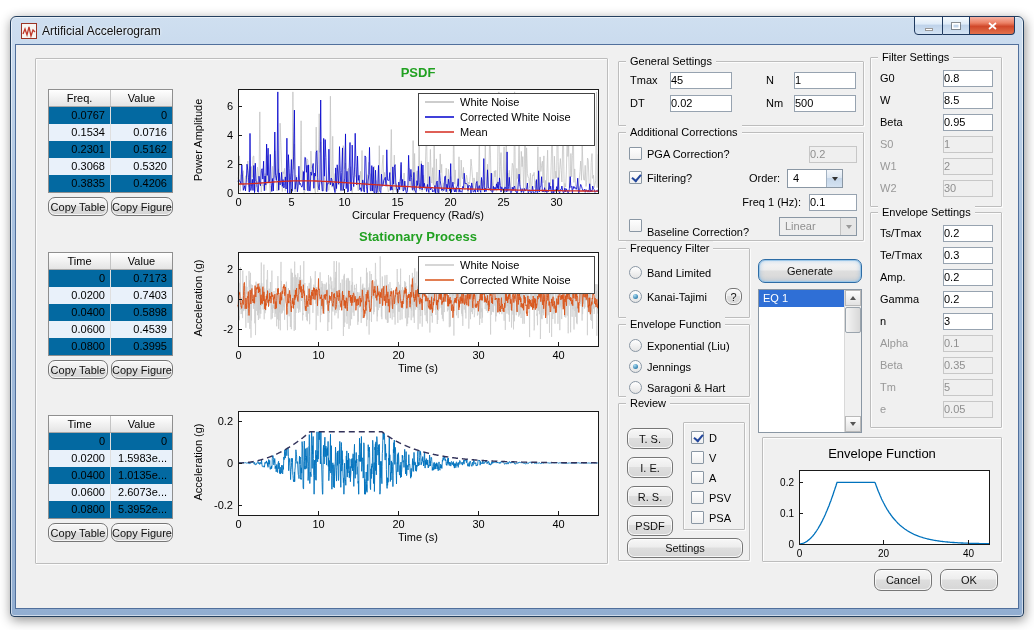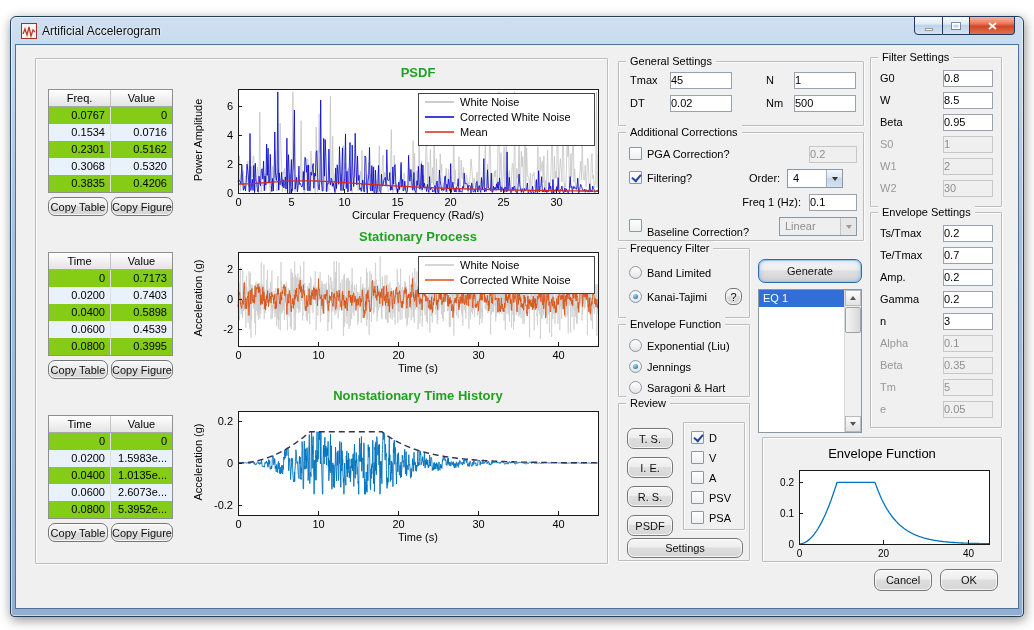--- a/index.html
+++ b/index.html
@@ -42,21 +42,21 @@
 .dd{position:absolute;background:#fff;border:1px solid #8a97a4;height:19px}
 .ddval{position:absolute;left:5px;top:2px;color:#000}
 .ddbtn{position:absolute;right:0;top:0;bottom:0;width:16px;background:linear-gradient(#f4f7fb,#dde7f2 45%,#c6d7ea 50%,#d4e2f1);border-left:1px solid #a3b2c2;display:flex;align-items:center;justify-content:center}
 .arrow{width:0;height:0;border-left:3.5px solid transparent;border-right:3.5px solid transparent;border-top:4px solid #333}
 .dd.dis{background:#efefef}
 .dd.dis .ddval{color:#8f8f8f}
 .dd.dis .ddbtn{background:#e6e6e6;border-left-color:#c2c2c2}
 .dd.dis .arrow{border-top-color:#9a9a9a}
 
 
-.mtable{position:absolute;width:125px;background:#84cc16;border:1px solid #8f8f8f}
+.mtable{position:absolute;width:125px;background:#0369a1;border:1px solid #8f8f8f}
 .thead{display:flex;height:17px;background:linear-gradient(#ffffff,#e4e4e4);border-bottom:1px solid #a8a8a8}
 .th{flex:1;text-align:center;line-height:16px;border-right:1px solid #c4c4c4}
 .th:last-child{border-right:none}
 .trow{display:flex;height:17px}
 .trow.alt{background:#e9f1fa}
 .td{flex:1;text-align:right;padding-right:5px;line-height:17px;border-right:1px solid #dfdfdf;overflow:hidden;white-space:nowrap}
 .td:last-child{border-right:none}
 
 
 .plot-title{position:absolute;width:360px;text-align:center;color:#21a121;font-weight:bold;font-size:13px}
@@ -264,21 +264,20 @@
           <text x="31" y="27" text-anchor="end" font-size="11" fill="#000">2</text>
           <rect x="216" y="10" width="176" height="37" fill="#fff" stroke="#444" shape-rendering="crispEdges"></rect>
           <line x1="223" y1="19" x2="252" y2="19" stroke="#c9c9c9" stroke-width="1.5"></line>
           <text x="258" y="22.5" font-size="11" fill="#000">White Noise</text>
           <line x1="223" y1="34" x2="252" y2="34" stroke="#d95319" stroke-width="1.5"></line>
           <text x="258" y="37.5" font-size="11" fill="#000">Corrected White Noise</text>
         </svg>
       </div>
     <div class="axlabel" style="left:222px;top:317px">Time (s)</div>
 
-    <div class="plot-title" style="left:222px;top:343px">Nonstationary Time History</div>
     <div class="aylabel" style="left:117px;top:411px">Acceleration (g)</div>
     <div class="plot-host" style="left:186px;top:360px">
         <svg width="406" height="128">
           <rect x="36" y="6" width="360" height="104" fill="#fff"></rect>
           <polyline points="36.0,58.0 36.2,58.0 36.5,58.0 36.7,58.0 37.0,58.0 37.2,58.0 37.4,58.0 37.7,58.0 37.9,58.0 38.2,58.0 38.4,58.0 38.6,58.0 38.9,58.0 39.1,58.0 39.4,58.0 39.6,58.0 39.8,58.0 40.1,58.0 40.3,58.0 40.6,58.0 40.8,57.9 41.0,57.9 41.3,57.9 41.5,57.8 41.8,57.8 42.0,57.8 42.2,57.9 42.5,57.7 42.7,57.7 43.0,57.7 43.2,57.8 43.4,57.7 43.7,57.6 43.9,57.7 44.2,57.7 44.4,58.0 44.6,58.1 44.9,58.4 45.1,58.3 45.4,57.9 45.6,57.9 45.8,57.7 46.1,58.0 46.3,58.4 46.6,58.5 46.8,58.4 47.0,58.5 47.3,58.3 47.5,58.3 47.8,58.8 48.0,58.8 48.2,58.0 48.5,57.9 48.7,57.7 49.0,57.5 49.2,57.2 49.4,57.7 49.7,57.8 49.9,57.6 50.2,57.5 50.4,57.1 50.6,56.8 50.9,57.2 51.1,57.1 51.4,58.2 51.6,58.3 51.9,58.7 52.1,58.5 52.3,58.4 52.6,57.4 52.8,59.3 53.1,58.8 53.3,59.8 53.5,59.8 53.8,59.9 54.0,59.4 54.3,59.4 54.5,58.5 54.7,57.9 55.0,58.3 55.2,58.0 55.5,57.9 55.7,57.5 55.9,56.5 56.2,56.8 56.4,57.5 56.7,58.6 56.9,58.9 57.1,57.4 57.4,58.1 57.6,59.4 57.9,59.2 58.1,58.4 58.3,57.6 58.6,57.8 58.8,57.4 59.1,59.1 59.3,57.2 59.5,55.2 59.8,57.9 60.0,59.6 60.3,61.5 60.5,61.6 60.7,61.7 61.0,61.8 61.2,61.8 61.5,61.9 61.7,61.6 61.9,61.9 62.2,60.6 62.4,62.2 62.7,60.2 62.9,57.6 63.1,58.4 63.4,58.3 63.6,57.2 63.9,56.8 64.1,57.7 64.3,57.5 64.6,55.9 64.8,58.1 65.1,58.4 65.3,57.6 65.5,60.6 65.8,57.8 66.0,62.3 66.3,59.6 66.5,57.3 66.7,54.5 67.0,59.2 67.2,57.9 67.5,58.6 67.7,55.4 67.9,60.7 68.2,64.2 68.4,64.3 68.7,63.9 68.9,62.4 69.1,63.6 69.4,60.9 69.6,63.5 69.9,62.0 70.1,59.4 70.3,53.7 70.6,50.8 70.8,50.7 71.1,50.6 71.3,52.2 71.5,54.4 71.8,59.9 72.0,58.1 72.3,55.6 72.5,57.4 72.7,53.5 73.0,56.6 73.2,63.7 73.5,61.1 73.7,62.5 73.9,61.3 74.2,66.8 74.4,64.4 74.7,59.5 74.9,61.6 75.1,62.6 75.4,67.3 75.6,67.5 75.9,59.4 76.1,58.2 76.3,57.4 76.6,56.3 76.8,63.8 77.1,58.0 77.3,60.4 77.5,68.2 77.8,68.5 78.0,65.3 78.3,68.8 78.5,68.9 78.7,62.2 79.0,65.2 79.2,68.2 79.5,65.2 79.7,60.3 79.9,61.9 80.2,60.4 80.4,67.7 80.7,68.9 80.9,65.0 81.2,61.8 81.4,64.4 81.6,58.9 81.9,52.0 82.1,54.7 82.4,50.8 82.6,46.3 82.8,44.8 83.1,51.5 83.3,53.1 83.6,46.8 83.8,44.3 84.0,44.1 84.3,44.0 84.5,44.8 84.8,50.7 85.0,45.9 85.2,43.4 85.5,43.3 85.7,43.1 86.0,43.0 86.2,42.8 86.4,51.6 86.7,65.7 86.9,61.2 87.2,58.7 87.4,57.5 87.6,53.4 87.9,53.6 88.1,60.2 88.4,66.4 88.6,74.6 88.8,68.0 89.1,64.4 89.3,62.9 89.6,57.3 89.8,53.2 90.0,56.6 90.3,53.5 90.5,55.8 90.8,69.8 91.0,70.7 91.2,73.4 91.5,76.3 91.7,75.4 92.0,76.8 92.2,77.0 92.4,67.1 92.7,76.5 92.9,65.2 93.2,62.1 93.4,56.2 93.6,54.0 93.9,44.8 94.1,46.3 94.4,49.2 94.6,51.1 94.8,57.7 95.1,58.5 95.3,56.6 95.6,56.9 95.8,61.0 96.0,65.0 96.3,69.6 96.5,69.8 96.8,70.0 97.0,73.6 97.2,57.1 97.5,51.1 97.7,58.7 98.0,55.7 98.2,52.0 98.4,59.3 98.7,74.1 98.9,73.0 99.2,74.5 99.4,62.8 99.6,68.1 99.9,54.6 100.1,36.6 100.4,41.5 100.6,41.2 100.8,57.0 101.1,82.3 101.3,83.7 101.6,83.9 101.8,58.1 102.0,55.8 102.3,36.1 102.5,56.8 102.8,64.1 103.0,60.9 103.2,64.2 103.5,52.5 103.7,43.7 104.0,52.4 104.2,54.9 104.4,51.2 104.7,63.5 104.9,43.1 105.2,42.7 105.4,56.0 105.6,56.8 105.9,58.1 106.1,75.5 106.4,71.1 106.6,61.8 106.8,41.4 107.1,40.7 107.3,29.6 107.6,51.9 107.8,78.5 108.0,70.3 108.3,67.0 108.5,68.9 108.8,68.9 109.0,71.7 109.2,46.6 109.5,26.8 109.7,27.2 110.0,38.5 110.2,63.4 110.4,40.7 110.7,49.1 110.9,39.8 111.2,31.5 111.4,53.4 111.7,70.8 111.9,72.1 112.1,89.2 112.4,70.5 112.6,55.1 112.9,70.8 113.1,74.7 113.3,60.4 113.6,53.6 113.8,45.3 114.1,75.3 114.3,58.5 114.5,50.2 114.8,54.1 115.0,26.8 115.3,54.8 115.5,56.0 115.7,56.8 116.0,45.8 116.2,54.1 116.5,42.0 116.7,27.9 116.9,26.8 117.2,34.8 117.4,26.8 117.7,26.8 117.9,30.9 118.1,37.8 118.4,58.9 118.6,55.3 118.9,26.8 119.1,50.5 119.3,57.7 119.6,57.6 119.8,65.0 120.1,77.3 120.3,84.8 120.5,89.2 120.8,89.2 121.0,64.4 121.3,43.8 121.5,40.3 121.7,51.5 122.0,43.0 122.2,59.0 122.5,39.0 122.7,35.6 122.9,32.2 123.2,44.3 123.4,42.8 123.7,51.7 123.9,41.0 124.1,44.2 124.4,57.1 124.6,60.1 124.9,43.9 125.1,50.4 125.3,42.6 125.6,50.3 125.8,50.4 126.1,36.4 126.3,61.4 126.5,52.8 126.8,75.7 127.0,72.6 127.3,66.7 127.5,55.5 127.7,66.2 128.0,60.4 128.2,42.5 128.5,29.3 128.7,67.9 128.9,68.1 129.2,63.6 129.4,40.7 129.7,70.4 129.9,84.2 130.1,71.5 130.4,64.9 130.6,59.3 130.9,57.8 131.1,73.7 131.3,81.9 131.6,80.4 131.8,59.6 132.1,68.9 132.3,82.8 132.5,71.2 132.8,62.9 133.0,61.2 133.3,56.3 133.5,42.1 133.7,47.0 134.0,64.1 134.2,70.0 134.5,76.1 134.7,65.7 134.9,62.5 135.2,47.6 135.4,60.3 135.7,46.0 135.9,49.5 136.1,60.0 136.4,75.4 136.6,75.5 136.9,68.9 137.1,45.5 137.3,58.7 137.6,38.6 137.8,36.4 138.1,43.2 138.3,58.5 138.5,63.0 138.8,82.3 139.0,55.4 139.3,37.5 139.5,41.5 139.7,66.1 140.0,63.5 140.2,45.7 140.5,59.9 140.7,54.6 140.9,68.1 141.2,73.6 141.4,77.6 141.7,72.9 141.9,89.2 142.2,78.1 142.4,63.2 142.6,58.2 142.9,70.1 143.1,73.0 143.4,76.0 143.6,75.1 143.8,80.3 144.1,63.6 144.3,50.9 144.6,64.1 144.8,45.9 145.0,59.7 145.3,72.1 145.5,55.2 145.8,59.5 146.0,68.0 146.2,58.3 146.5,48.1 146.7,63.6 147.0,53.5 147.2,72.7 147.4,72.8 147.7,66.0 147.9,70.5 148.2,61.4 148.4,76.7 148.6,72.3 148.9,68.0 149.1,54.2 149.4,58.3 149.6,62.3 149.8,63.2 150.1,53.4 150.3,58.4 150.6,65.8 150.8,52.8 151.0,48.8 151.3,49.3 151.5,63.2 151.8,81.4 152.0,69.7 152.2,46.7 152.5,39.3 152.7,62.2 153.0,65.8 153.2,73.3 153.4,55.9 153.7,55.5 153.9,69.5 154.2,47.5 154.4,57.9 154.6,54.8 154.9,54.0 155.1,60.9 155.4,61.7 155.6,69.3 155.8,69.2 156.1,78.4 156.3,76.0 156.6,89.2 156.8,89.2 157.0,50.1 157.3,56.4 157.5,33.2 157.8,46.8 158.0,48.0 158.2,50.1 158.5,56.5 158.7,54.3 159.0,38.3 159.2,56.2 159.4,31.5 159.7,66.3 159.9,62.1 160.2,59.6 160.4,52.8 160.6,53.7 160.9,53.4 161.1,73.1 161.4,72.2 161.6,56.1 161.8,37.8 162.1,39.4 162.3,65.7 162.6,89.2 162.8,74.3 163.0,76.3 163.3,89.2 163.5,89.2 163.8,77.0 164.0,77.4 164.2,67.0 164.5,85.5 164.7,79.6 165.0,87.3 165.2,76.2 165.4,60.3 165.7,59.5 165.9,75.7 166.2,39.7 166.4,46.0 166.6,43.3 166.9,52.3 167.1,44.1 167.4,42.1 167.6,47.4 167.8,58.0 168.1,72.8 168.3,82.8 168.6,84.6 168.8,66.6 169.0,63.8 169.3,73.5 169.5,61.0 169.8,69.0 170.0,58.7 170.2,62.4 170.5,51.9 170.7,35.3 171.0,40.9 171.2,64.9 171.5,78.5 171.7,62.9 171.9,63.4 172.2,57.6 172.4,86.5 172.7,72.8 172.9,42.2 173.1,45.0 173.4,38.7 173.6,65.6 173.9,36.8 174.1,57.2 174.3,69.8 174.6,57.5 174.8,31.6 175.1,36.1 175.3,41.3 175.5,44.4 175.8,50.1 176.0,50.1 176.3,47.1 176.5,42.3 176.7,40.2 177.0,60.0 177.2,39.2 177.5,46.3 177.7,67.1 177.9,89.2 178.2,86.4 178.4,73.0 178.7,56.5 178.9,72.7 179.1,56.2 179.4,58.8 179.6,71.4 179.9,78.7 180.1,61.5 180.3,48.4 180.6,44.9 180.8,35.2 181.1,27.6 181.3,27.8 181.5,31.2 181.8,34.5 182.0,28.3 182.3,28.5 182.5,30.2 182.7,38.0 183.0,53.1 183.2,55.1 183.5,39.3 183.7,45.4 183.9,51.6 184.2,48.4 184.4,64.6 184.7,78.3 184.9,81.3 185.1,83.4 185.4,72.7 185.6,80.3 185.9,73.0 186.1,77.3 186.3,73.5 186.6,53.2 186.8,55.5 187.1,45.1 187.3,32.0 187.5,60.0 187.8,49.7 188.0,53.3 188.3,76.5 188.5,72.7 188.7,67.4 189.0,74.9 189.2,56.3 189.5,55.9 189.7,68.1 189.9,57.3 190.2,58.0 190.4,61.8 190.7,66.2 190.9,81.6 191.1,70.5 191.4,44.5 191.6,48.0 191.9,37.6 192.1,47.1 192.3,35.1 192.6,49.2 192.8,59.4 193.1,42.2 193.3,43.6 193.5,43.4 193.8,54.0 194.0,63.1 194.3,70.6 194.5,79.0 194.7,66.3 195.0,66.5 195.2,57.6 195.5,58.9 195.7,49.4 195.9,66.8 196.2,47.9 196.4,47.7 196.7,53.0 196.9,59.0 197.1,59.9 197.4,69.3 197.6,70.1 197.9,68.6 198.1,60.6 198.3,60.4 198.6,72.7 198.8,57.6 199.1,57.0 199.3,72.0 199.5,67.8 199.8,64.3 200.0,59.7 200.3,50.1 200.5,53.1 200.7,50.8 201.0,57.2 201.2,56.2 201.5,55.8 201.7,55.5 202.0,62.4 202.2,58.2 202.4,52.5 202.7,44.4 202.9,53.2 203.2,54.3 203.4,65.2 203.6,68.9 203.9,53.2 204.1,46.6 204.4,57.7 204.6,70.6 204.8,68.8 205.1,59.9 205.3,60.6 205.6,62.0 205.8,62.9 206.0,65.0 206.3,62.6 206.5,58.6 206.8,49.7 207.0,53.9 207.2,59.5 207.5,59.7 207.7,59.1 208.0,63.1 208.2,67.1 208.4,69.2 208.7,73.2 208.9,67.4 209.2,63.4 209.4,71.6 209.6,66.6 209.9,66.7 210.1,65.8 210.4,57.5 210.6,53.6 210.8,59.6 211.1,56.5 211.3,66.0 211.6,66.4 211.8,57.1 212.0,47.4 212.3,56.3 212.5,57.9 212.8,60.2 213.0,56.8 213.2,57.5 213.5,58.0 213.7,65.8 214.0,60.4 214.2,60.0 214.4,66.3 214.7,64.3 214.9,60.1 215.2,61.5 215.4,59.9 215.6,51.6 215.9,46.1 216.1,56.6 216.4,59.4 216.6,60.8 216.8,57.5 217.1,60.1 217.3,56.8 217.6,52.8 217.8,49.1 218.0,45.9 218.3,49.8 218.5,46.8 218.8,49.5 219.0,59.9 219.2,59.9 219.5,57.6 219.7,58.4 220.0,56.5 220.2,53.5 220.4,55.8 220.7,51.6 220.9,53.0 221.2,57.1 221.4,56.2 221.6,61.0 221.9,58.8 222.1,55.6 222.4,47.2 222.6,47.2 222.8,55.9 223.1,63.1 223.3,55.2 223.6,59.5 223.8,57.6 224.0,60.1 224.3,53.6 224.5,58.8 224.8,57.1 225.0,59.0 225.2,57.8 225.5,59.9 225.7,54.9 226.0,62.5 226.2,62.7 226.4,63.0 226.7,60.0 226.9,59.8 227.2,61.3 227.4,54.8 227.6,50.0 227.9,57.8 228.1,56.6 228.4,61.0 228.6,55.5 228.8,54.2 229.1,52.2 229.3,52.7 229.6,52.8 229.8,56.7 230.0,58.4 230.3,65.4 230.5,63.6 230.8,64.7 231.0,62.3 231.3,65.2 231.5,59.9 231.7,58.5 232.0,59.5 232.2,57.3 232.5,59.5 232.7,64.3 232.9,59.6 233.2,59.6 233.4,63.9 233.7,58.9 233.9,60.1 234.1,58.9 234.4,57.8 234.6,61.3 234.9,57.9 235.1,64.0 235.3,59.6 235.6,59.7 235.8,60.3 236.1,65.7 236.3,65.6 236.5,61.6 236.8,60.9 237.0,56.9 237.3,64.4 237.5,64.7 237.7,64.6 238.0,65.2 238.2,61.4 238.5,63.0 238.7,59.1 238.9,60.2 239.2,62.5 239.4,60.1 239.7,63.2 239.9,63.5 240.1,60.1 240.4,55.1 240.6,56.4 240.9,53.3 241.1,52.6 241.3,52.4 241.6,54.5 241.8,55.2 242.1,53.9 242.3,51.4 242.5,52.7 242.8,51.6 243.0,53.8 243.3,55.8 243.5,54.3 243.7,54.9 244.0,55.1 244.2,59.9 244.5,60.0 244.7,58.9 244.9,60.4 245.2,57.0 245.4,58.4 245.7,53.9 245.9,53.3 246.1,58.3 246.4,52.9 246.6,59.0 246.9,59.6 247.1,59.4 247.3,60.6 247.6,57.1 247.8,58.6 248.1,58.6 248.3,58.6 248.5,57.8 248.8,61.1 249.0,57.6 249.3,56.7 249.5,56.4 249.7,57.4 250.0,59.4 250.2,58.6 250.5,58.5 250.7,57.6 250.9,59.9 251.2,58.2 251.4,56.6 251.7,61.1 251.9,59.5 252.1,60.2 252.4,63.1 252.6,58.7 252.9,59.3 253.1,58.5 253.3,60.5 253.6,58.9 253.8,62.7 254.1,60.4 254.3,57.2 254.5,56.8 254.8,57.6 255.0,60.9 255.3,59.9 255.5,58.6 255.7,58.4 256.0,58.8 256.2,62.4 256.5,59.1 256.7,57.4 256.9,59.4 257.2,59.5 257.4,58.6 257.7,55.5 257.9,55.5 258.1,56.1 258.4,57.0 258.6,57.7 258.9,58.7 259.1,59.3 259.3,58.4 259.6,58.3 259.8,57.3 260.1,57.3 260.3,58.8 260.5,60.1 260.8,57.5 261.0,58.0 261.3,57.5 261.5,57.4 261.8,55.2 262.0,59.2 262.2,55.4 262.5,55.9 262.7,55.3 263.0,55.0 263.2,55.6 263.4,55.2 263.7,54.1 263.9,54.2 264.2,56.3 264.4,57.6 264.6,56.9 264.9,54.3 265.1,57.7 265.4,58.5 265.6,60.1 265.8,61.2 266.1,59.5 266.3,59.7 266.6,60.5 266.8,61.2 267.0,57.7 267.3,61.4 267.5,58.2 267.8,57.0 268.0,56.8 268.2,56.1 268.5,57.6 268.7,57.8 269.0,59.1 269.2,60.0 269.4,61.0 269.7,60.8 269.9,61.3 270.2,59.9 270.4,57.2 270.6,58.1 270.9,58.9 271.1,60.4 271.4,58.0 271.6,55.8 271.8,54.9 272.1,55.8 272.3,57.5 272.6,58.1 272.8,58.1 273.0,59.1 273.3,57.9 273.5,57.8 273.8,57.6 274.0,59.9 274.2,61.0 274.5,60.3 274.7,60.7 275.0,60.6 275.2,60.9 275.4,59.1 275.7,59.6 275.9,56.9 276.2,55.2 276.4,55.2 276.6,55.4 276.9,55.2 277.1,55.4 277.4,56.0 277.6,55.3 277.8,56.0 278.1,60.2 278.3,59.0 278.6,56.5 278.8,58.6 279.0,58.5 279.3,58.4 279.5,58.5 279.8,57.8 280.0,57.7 280.2,58.8 280.5,58.5 280.7,55.5 281.0,55.5 281.2,57.9 281.4,58.5 281.7,58.4 281.9,57.7 282.2,58.5 282.4,58.3 282.6,57.6 282.9,57.9 283.1,56.8 283.4,55.6 283.6,55.7 283.8,57.1 284.1,56.1 284.3,56.9 284.6,57.3 284.8,57.4 285.0,58.8 285.3,58.3 285.5,57.8 285.8,56.7 286.0,58.0 286.2,57.4 286.5,56.4 286.7,56.4 287.0,57.2 287.2,59.6 287.4,58.3 287.7,59.2 287.9,59.6 288.2,59.0 288.4,60.1 288.6,60.1 288.9,59.5 289.1,58.5 289.4,59.0 289.6,59.2 289.8,56.8 290.1,58.2 290.3,57.6 290.6,56.6 290.8,58.3 291.1,57.4 291.3,57.7 291.5,57.0 291.8,56.7 292.0,57.2 292.3,57.4 292.5,57.4 292.7,57.2 293.0,57.0 293.2,56.2 293.5,56.4 293.7,57.2 293.9,57.8 294.2,57.6 294.4,57.8 294.7,58.1 294.9,57.6 295.1,57.0 295.4,58.0 295.6,57.5 295.9,57.5 296.1,57.7 296.3,57.4 296.6,57.3 296.8,57.5 297.1,57.8 297.3,58.5 297.5,57.6 297.8,57.2 298.0,57.6 298.3,57.5 298.5,58.2 298.7,58.3 299.0,56.6 299.2,56.4 299.5,56.7 299.7,56.4 299.9,57.3 300.2,57.1 300.4,56.6 300.7,57.2 300.9,56.5 301.1,56.9 301.4,56.5 301.6,56.8 301.9,57.9 302.1,58.1 302.3,59.0 302.6,59.3 302.8,58.9 303.1,58.8 303.3,58.7 303.5,58.1 303.8,58.0 304.0,58.1 304.3,58.1 304.5,58.9 304.7,58.9 305.0,58.6 305.2,57.4 305.5,57.7 305.7,58.3 305.9,59.1 306.2,59.0 306.4,57.7 306.7,58.1 306.9,58.1 307.1,56.7 307.4,56.8 307.6,56.7 307.9,56.7 308.1,57.4 308.3,57.7 308.6,58.2 308.8,57.2 309.1,58.1 309.3,57.8 309.5,57.6 309.8,57.6 310.0,57.0 310.3,57.3 310.5,57.5 310.7,57.8 311.0,58.0 311.2,57.5 311.5,57.8 311.7,57.3 311.9,56.8 312.2,57.4 312.4,58.4 312.7,58.2 312.9,59.1 313.1,58.7 313.4,59.1 313.6,59.1 313.9,59.1 314.1,58.5 314.3,58.5 314.6,58.2 314.8,57.5 315.1,57.8 315.3,58.2 315.5,58.4 315.8,58.2 316.0,57.8 316.3,58.2 316.5,57.7 316.7,58.0 317.0,57.3 317.2,57.1 317.5,57.0 317.7,57.6 317.9,57.4 318.2,57.5 318.4,57.6 318.7,57.5 318.9,57.4 319.1,57.3 319.4,57.4 319.6,57.6 319.9,57.7 320.1,58.2 320.3,57.7 320.6,57.3 320.8,57.8 321.1,58.1 321.3,58.3 321.6,58.1 321.8,58.2 322.0,57.6 322.3,57.8 322.5,58.3 322.8,58.9 323.0,58.7 323.2,58.8 323.5,58.9 323.7,58.8 324.0,58.9 324.2,58.8 324.4,58.5 324.7,58.6 324.9,58.5 325.2,58.7 325.4,58.4 325.6,58.0 325.9,57.7 326.1,58.2 326.4,58.5 326.6,58.2 326.8,57.8 327.1,57.6 327.3,57.4 327.6,57.6 327.8,57.2 328.0,57.3 328.3,57.2 328.5,57.2 328.8,57.2 329.0,57.6 329.2,57.5 329.5,58.1 329.7,58.5 330.0,58.0 330.2,57.7 330.4,57.7 330.7,57.9 330.9,57.3 331.2,57.5 331.4,57.5 331.6,57.6 331.9,57.6 332.1,58.0 332.4,58.2 332.6,58.4 332.8,58.0 333.1,57.8 333.3,58.1 333.6,58.4 333.8,58.6 334.0,58.2 334.3,58.2 334.5,58.4 334.8,58.7 335.0,58.6 335.2,58.4 335.5,58.1 335.7,57.9 336.0,58.0 336.2,58.1 336.4,58.1 336.7,58.2 336.9,58.1 337.2,57.7 337.4,57.7 337.6,58.1 337.9,58.2 338.1,58.2 338.4,58.6 338.6,58.6 338.8,58.4 339.1,58.2 339.3,58.5 339.6,58.3 339.8,58.5 340.0,58.1 340.3,58.1 340.5,57.8 340.8,58.1 341.0,57.9 341.2,57.6 341.5,58.2 341.7,58.2 342.0,58.2 342.2,57.5 342.4,57.5 342.7,57.5 342.9,57.6 343.2,57.5 343.4,57.6 343.6,57.8 343.9,57.7 344.1,57.9 344.4,57.7 344.6,57.8 344.8,57.6 345.1,57.8 345.3,57.9 345.6,57.9 345.8,57.7 346.0,57.7 346.3,57.9 346.5,58.0 346.8,57.9 347.0,58.0 347.2,57.9 347.5,58.0 347.7,58.2 348.0,58.4 348.2,57.9 348.4,57.9 348.7,57.8 348.9,58.0 349.2,58.0 349.4,57.9 349.6,58.0 349.9,57.9 350.1,57.6 350.4,57.7 350.6,57.7 350.8,57.7 351.1,57.7 351.3,57.7 351.6,57.9 351.8,58.1 352.1,58.1 352.3,58.0 352.5,57.9 352.8,58.0 353.0,57.8 353.3,58.0 353.5,57.7 353.7,57.7 354.0,57.8 354.2,57.8 354.5,57.6 354.7,58.0 354.9,58.1 355.2,57.9 355.4,57.7 355.7,57.9 355.9,58.0 356.1,58.1 356.4,58.1 356.6,58.2 356.9,58.1 357.1,58.0 357.3,57.9 357.6,58.0 357.8,57.9 358.1,57.6 358.3,57.9 358.5,58.0 358.8,58.0 359.0,58.1 359.3,58.1 359.5,58.2 359.7,58.0 360.0,57.7 360.2,57.8 360.5,57.9 360.7,58.2 360.9,58.2 361.2,58.1 361.4,58.2 361.7,58.2 361.9,58.2 362.1,58.3 362.4,58.3 362.6,58.2 362.9,58.2 363.1,58.3 363.3,58.2 363.6,58.3 363.8,58.0 364.1,58.0 364.3,57.9 364.5,58.1 364.8,58.1 365.0,58.0 365.3,58.2 365.5,58.0 365.7,58.2 366.0,58.1 366.2,58.0 366.5,58.0 366.7,58.0 366.9,58.1 367.2,58.1 367.4,57.9 367.7,58.0 367.9,58.0 368.1,58.0 368.4,58.0 368.6,58.1 368.9,58.1 369.1,58.0 369.3,58.0 369.6,58.2 369.8,58.2 370.1,58.2 370.3,58.1 370.5,58.1 370.8,58.1 371.0,58.1 371.3,58.1 371.5,58.1 371.7,58.2 372.0,58.2 372.2,58.3 372.5,58.2 372.7,58.3 372.9,58.1 373.2,58.2 373.4,58.2 373.7,58.0 373.9,58.1 374.1,58.0 374.4,57.8 374.6,57.8 374.9,58.1 375.1,57.9 375.3,57.9 375.6,57.8 375.8,58.0 376.1,57.9 376.3,57.9 376.5,57.8 376.8,57.9 377.0,58.0 377.3,58.0 377.5,58.1 377.7,58.0 378.0,58.0 378.2,58.1 378.5,58.1 378.7,58.1 378.9,58.1 379.2,58.0 379.4,57.9 379.7,57.8 379.9,57.9 380.1,57.8 380.4,57.8 380.6,57.8 380.9,57.9 381.1,58.1 381.4,58.0 381.6,58.2 381.8,58.1 382.1,58.0 382.3,58.0 382.6,58.1 382.8,58.1 383.0,58.0 383.3,58.1 383.5,58.0 383.8,57.9 384.0,57.9 384.2,57.9 384.5,57.9 384.7,57.8 385.0,57.9 385.2,57.9 385.4,58.1 385.7,58.1 385.9,58.1 386.2,57.9 386.4,58.0 386.6,58.0 386.9,58.0 387.1,58.0 387.4,58.1 387.6,58.0 387.8,58.1 388.1,58.1 388.3,58.2 388.6,58.1 388.8,58.0 389.0,57.9 389.3,58.0 389.5,58.0 389.8,57.9 390.0,57.8 390.2,57.8 390.5,57.8 390.7,57.8 391.0,57.9 391.2,57.8 391.4,57.8 391.7,58.0 391.9,58.1 392.2,58.1 392.4,58.1 392.6,58.0 392.9,58.0 393.1,57.9 393.4,57.9 393.6,58.0 393.8,58.1 394.1,58.1 394.3,58.1 394.6,58.1 394.8,58.0 395.0,57.9 395.3,58.0 395.5,57.9 395.8,57.9 396.0,57.9" fill="none" stroke="#0072bd" stroke-width="0.9"></polyline>
           <polyline points="36.0,58.0 36.2,58.0 36.5,58.0 36.7,58.0 37.0,58.0 37.2,58.0 37.4,58.0 37.7,58.0 37.9,58.0 38.2,58.0 38.4,58.0 38.6,58.0 38.9,58.0 39.1,57.9 39.4,57.9 39.6,57.9 39.8,57.9 40.1,57.9 40.3,57.9 40.6,57.9 40.8,57.9 41.0,57.8 41.3,57.8 41.5,57.8 41.8,57.8 42.0,57.8 42.2,57.8 42.5,57.7 42.7,57.7 43.0,57.7 43.2,57.7 43.4,57.7 43.7,57.6 43.9,57.6 44.2,57.6 44.4,57.6 44.6,57.6 44.9,57.5 45.1,57.5 45.4,57.5 45.6,57.4 45.8,57.4 46.1,57.4 46.3,57.4 46.6,57.3 46.8,57.3 47.0,57.3 47.3,57.2 47.5,57.2 47.8,57.2 48.0,57.1 48.2,57.1 48.5,57.1 48.7,57.0 49.0,57.0 49.2,56.9 49.4,56.9 49.7,56.9 49.9,56.8 50.2,56.8 50.4,56.8 50.6,56.7 50.9,56.7 51.1,56.6 51.4,56.6 51.6,56.5 51.9,56.5 52.1,56.4 52.3,56.4 52.6,56.3 52.8,56.3 53.1,56.3 53.3,56.2 53.5,56.2 53.8,56.1 54.0,56.0 54.3,56.0 54.5,55.9 54.7,55.9 55.0,55.8 55.2,55.8 55.5,55.7 55.7,55.7 55.9,55.6 56.2,55.6 56.4,55.5 56.7,55.4 56.9,55.4 57.1,55.3 57.4,55.3 57.6,55.2 57.9,55.1 58.1,55.1 58.3,55.0 58.6,54.9 58.8,54.9 59.1,54.8 59.3,54.7 59.5,54.7 59.8,54.6 60.0,54.5 60.3,54.5 60.5,54.4 60.7,54.3 61.0,54.2 61.2,54.2 61.5,54.1 61.7,54.0 61.9,54.0 62.2,53.9 62.4,53.8 62.7,53.7 62.9,53.6 63.1,53.6 63.4,53.5 63.6,53.4 63.9,53.3 64.1,53.2 64.3,53.2 64.6,53.1 64.8,53.0 65.1,52.9 65.3,52.8 65.5,52.7 65.8,52.7 66.0,52.6 66.3,52.5 66.5,52.4 66.7,52.3 67.0,52.2 67.2,52.1 67.5,52.0 67.7,52.0 67.9,51.9 68.2,51.8 68.4,51.7 68.7,51.6 68.9,51.5 69.1,51.4 69.4,51.3 69.6,51.2 69.9,51.1 70.1,51.0 70.3,50.9 70.6,50.8 70.8,50.7 71.1,50.6 71.3,50.5 71.5,50.4 71.8,50.3 72.0,50.2 72.3,50.1 72.5,50.0 72.7,49.9 73.0,49.8 73.2,49.7 73.5,49.6 73.7,49.4 73.9,49.3 74.2,49.2 74.4,49.1 74.7,49.0 74.9,48.9 75.1,48.8 75.4,48.7 75.6,48.5 75.9,48.4 76.1,48.3 76.3,48.2 76.6,48.1 76.8,48.0 77.1,47.8 77.3,47.7 77.5,47.6 77.8,47.5 78.0,47.4 78.3,47.2 78.5,47.1 78.7,47.0 79.0,46.9 79.2,46.8 79.5,46.6 79.7,46.5 79.9,46.4 80.2,46.2 80.4,46.1 80.7,46.0 80.9,45.9 81.2,45.7 81.4,45.6 81.6,45.5 81.9,45.3 82.1,45.2 82.4,45.1 82.6,44.9 82.8,44.8 83.1,44.7 83.3,44.5 83.6,44.4 83.8,44.3 84.0,44.1 84.3,44.0 84.5,43.8 84.8,43.7 85.0,43.6 85.2,43.4 85.5,43.3 85.7,43.1 86.0,43.0 86.2,42.8 86.4,42.7 86.7,42.5 86.9,42.4 87.2,42.3 87.4,42.1 87.6,42.0 87.9,41.8 88.1,41.7 88.4,41.5 88.6,41.4 88.8,41.2 89.1,41.0 89.3,40.9 89.6,40.7 89.8,40.6 90.0,40.4 90.3,40.3 90.5,40.1 90.8,40.0 91.0,39.8 91.2,39.6 91.5,39.5 91.7,39.3 92.0,39.2 92.2,39.0 92.4,38.8 92.7,38.7 92.9,38.5 93.2,38.3 93.4,38.2 93.6,38.0 93.9,37.8 94.1,37.7 94.4,37.5 94.6,37.3 94.8,37.2 95.1,37.0 95.3,36.8 95.6,36.7 95.8,36.5 96.0,36.3 96.3,36.1 96.5,36.0 96.8,35.8 97.0,35.6 97.2,35.4 97.5,35.3 97.7,35.1 98.0,34.9 98.2,34.7 98.4,34.5 98.7,34.4 98.9,34.2 99.2,34.0 99.4,33.8 99.6,33.6 99.9,33.4 100.1,33.3 100.4,33.1 100.6,32.9 100.8,32.7 101.1,32.5 101.3,32.3 101.6,32.1 101.8,31.9 102.0,31.7 102.3,31.6 102.5,31.4 102.8,31.2 103.0,31.0 103.2,30.8 103.5,30.6 103.7,30.4 104.0,30.2 104.2,30.0 104.4,29.8 104.7,29.6 104.9,29.4 105.2,29.2 105.4,29.0 105.6,28.8 105.9,28.6 106.1,28.4 106.4,28.2 106.6,28.0 106.8,27.8 107.1,27.6 107.3,27.4 107.6,27.2 107.8,27.0 108.0,26.8 108.3,26.8 108.5,26.8 108.8,26.8 109.0,26.8 109.2,26.8 109.5,26.8 109.7,26.8 110.0,26.8 110.2,26.8 110.4,26.8 110.7,26.8 110.9,26.8 111.2,26.8 111.4,26.8 111.7,26.8 111.9,26.8 112.1,26.8 112.4,26.8 112.6,26.8 112.9,26.8 113.1,26.8 113.3,26.8 113.6,26.8 113.8,26.8 114.1,26.8 114.3,26.8 114.5,26.8 114.8,26.8 115.0,26.8 115.3,26.8 115.5,26.8 115.7,26.8 116.0,26.8 116.2,26.8 116.5,26.8 116.7,26.8 116.9,26.8 117.2,26.8 117.4,26.8 117.7,26.8 117.9,26.8 118.1,26.8 118.4,26.8 118.6,26.8 118.9,26.8 119.1,26.8 119.3,26.8 119.6,26.8 119.8,26.8 120.1,26.8 120.3,26.8 120.5,26.8 120.8,26.8 121.0,26.8 121.3,26.8 121.5,26.8 121.7,26.8 122.0,26.8 122.2,26.8 122.5,26.8 122.7,26.8 122.9,26.8 123.2,26.8 123.4,26.8 123.7,26.8 123.9,26.8 124.1,26.8 124.4,26.8 124.6,26.8 124.9,26.8 125.1,26.8 125.3,26.8 125.6,26.8 125.8,26.8 126.1,26.8 126.3,26.8 126.5,26.8 126.8,26.8 127.0,26.8 127.3,26.8 127.5,26.8 127.7,26.8 128.0,26.8 128.2,26.8 128.5,26.8 128.7,26.8 128.9,26.8 129.2,26.8 129.4,26.8 129.7,26.8 129.9,26.8 130.1,26.8 130.4,26.8 130.6,26.8 130.9,26.8 131.1,26.8 131.3,26.8 131.6,26.8 131.8,26.8 132.1,26.8 132.3,26.8 132.5,26.8 132.8,26.8 133.0,26.8 133.3,26.8 133.5,26.8 133.7,26.8 134.0,26.8 134.2,26.8 134.5,26.8 134.7,26.8 134.9,26.8 135.2,26.8 135.4,26.8 135.7,26.8 135.9,26.8 136.1,26.8 136.4,26.8 136.6,26.8 136.9,26.8 137.1,26.8 137.3,26.8 137.6,26.8 137.8,26.8 138.1,26.8 138.3,26.8 138.5,26.8 138.8,26.8 139.0,26.8 139.3,26.8 139.5,26.8 139.7,26.8 140.0,26.8 140.2,26.8 140.5,26.8 140.7,26.8 140.9,26.8 141.2,26.8 141.4,26.8 141.7,26.8 141.9,26.8 142.2,26.8 142.4,26.8 142.6,26.8 142.9,26.8 143.1,26.8 143.4,26.8 143.6,26.8 143.8,26.8 144.1,26.8 144.3,26.8 144.6,26.8 144.8,26.8 145.0,26.8 145.3,26.8 145.5,26.8 145.8,26.8 146.0,26.8 146.2,26.8 146.5,26.8 146.7,26.8 147.0,26.8 147.2,26.8 147.4,26.8 147.7,26.8 147.9,26.8 148.2,26.8 148.4,26.8 148.6,26.8 148.9,26.8 149.1,26.8 149.4,26.8 149.6,26.8 149.8,26.8 150.1,26.8 150.3,26.8 150.6,26.8 150.8,26.8 151.0,26.8 151.3,26.8 151.5,26.8 151.8,26.8 152.0,26.8 152.2,26.8 152.5,26.8 152.7,26.8 153.0,26.8 153.2,26.8 153.4,26.8 153.7,26.8 153.9,26.8 154.2,26.8 154.4,26.8 154.6,26.8 154.9,26.8 155.1,26.8 155.4,26.8 155.6,26.8 155.8,26.8 156.1,26.8 156.3,26.8 156.6,26.8 156.8,26.8 157.0,26.8 157.3,26.8 157.5,26.8 157.8,26.8 158.0,26.8 158.2,26.8 158.5,26.8 158.7,26.8 159.0,26.8 159.2,26.8 159.4,26.8 159.7,26.8 159.9,26.8 160.2,26.8 160.4,26.8 160.6,26.8 160.9,26.8 161.1,26.8 161.4,26.8 161.6,26.8 161.8,26.8 162.1,26.8 162.3,26.8 162.6,26.8 162.8,26.8 163.0,26.8 163.3,26.8 163.5,26.8 163.8,26.8 164.0,26.8 164.2,26.8 164.5,26.8 164.7,26.8 165.0,26.8 165.2,26.8 165.4,26.8 165.7,26.8 165.9,26.8 166.2,26.8 166.4,26.8 166.6,26.8 166.9,26.8 167.1,26.8 167.4,26.8 167.6,26.8 167.8,26.8 168.1,26.8 168.3,26.8 168.6,26.8 168.8,26.8 169.0,26.8 169.3,26.8 169.5,26.8 169.8,26.8 170.0,26.8 170.2,26.8 170.5,26.8 170.7,26.8 171.0,26.8 171.2,26.8 171.5,26.8 171.7,26.8 171.9,26.8 172.2,26.8 172.4,26.8 172.7,26.8 172.9,26.8 173.1,26.8 173.4,26.8 173.6,26.8 173.9,26.8 174.1,26.8 174.3,26.8 174.6,26.8 174.8,26.8 175.1,26.8 175.3,26.8 175.5,26.8 175.8,26.8 176.0,26.8 176.3,26.8 176.5,26.8 176.7,26.8 177.0,26.8 177.2,26.8 177.5,26.8 177.7,26.8 177.9,26.8 178.2,26.8 178.4,26.8 178.7,26.8 178.9,26.8 179.1,26.8 179.4,26.8 179.6,26.8 179.9,26.8 180.1,26.9 180.3,27.1 180.6,27.2 180.8,27.4 181.1,27.6 181.3,27.8 181.5,28.0 181.8,28.2 182.0,28.3 182.3,28.5 182.5,28.7 182.7,28.9 183.0,29.0 183.2,29.2 183.5,29.4 183.7,29.6 183.9,29.7 184.2,29.9 184.4,30.1 184.7,30.2 184.9,30.4 185.1,30.6 185.4,30.7 185.6,30.9 185.9,31.1 186.1,31.2 186.3,31.4 186.6,31.5 186.8,31.7 187.1,31.8 187.3,32.0 187.5,32.2 187.8,32.3 188.0,32.5 188.3,32.6 188.5,32.8 188.7,32.9 189.0,33.1 189.2,33.2 189.5,33.4 189.7,33.5 189.9,33.7 190.2,33.8 190.4,34.0 190.7,34.1 190.9,34.2 191.1,34.4 191.4,34.5 191.6,34.7 191.9,34.8 192.1,34.9 192.3,35.1 192.6,35.2 192.8,35.4 193.1,35.5 193.3,35.6 193.5,35.8 193.8,35.9 194.0,36.0 194.3,36.2 194.5,36.3 194.7,36.4 195.0,36.5 195.2,36.7 195.5,36.8 195.7,36.9 195.9,37.1 196.2,37.2 196.4,37.3 196.7,37.4 196.9,37.6 197.1,37.7 197.4,37.8 197.6,37.9 197.9,38.0 198.1,38.2 198.3,38.3 198.6,38.4 198.8,38.5 199.1,38.6 199.3,38.7 199.5,38.9 199.8,39.0 200.0,39.1 200.3,39.2 200.5,39.3 200.7,39.4 201.0,39.5 201.2,39.6 201.5,39.8 201.7,39.9 202.0,40.0 202.2,40.1 202.4,40.2 202.7,40.3 202.9,40.4 203.2,40.5 203.4,40.6 203.6,40.7 203.9,40.8 204.1,40.9 204.4,41.0 204.6,41.1 204.8,41.2 205.1,41.3 205.3,41.4 205.6,41.5 205.8,41.6 206.0,41.7 206.3,41.8 206.5,41.9 206.8,42.0 207.0,42.1 207.2,42.2 207.5,42.3 207.7,42.4 208.0,42.5 208.2,42.6 208.4,42.7 208.7,42.8 208.9,42.9 209.2,42.9 209.4,43.0 209.6,43.1 209.9,43.2 210.1,43.3 210.4,43.4 210.6,43.5 210.8,43.6 211.1,43.7 211.3,43.7 211.6,43.8 211.8,43.9 212.0,44.0 212.3,44.1 212.5,44.2 212.8,44.2 213.0,44.3 213.2,44.4 213.5,44.5 213.7,44.6 214.0,44.7 214.2,44.7 214.4,44.8 214.7,44.9 214.9,45.0 215.2,45.0 215.4,45.1 215.6,45.2 215.9,45.3 216.1,45.4 216.4,45.4 216.6,45.5 216.8,45.6 217.1,45.7 217.3,45.7 217.6,45.8 217.8,45.9 218.0,45.9 218.3,46.0 218.5,46.1 218.8,46.2 219.0,46.2 219.2,46.3 219.5,46.4 219.7,46.4 220.0,46.5 220.2,46.6 220.4,46.6 220.7,46.7 220.9,46.8 221.2,46.9 221.4,46.9 221.6,47.0 221.9,47.1 222.1,47.1 222.4,47.2 222.6,47.2 222.8,47.3 223.1,47.4 223.3,47.4 223.6,47.5 223.8,47.6 224.0,47.6 224.3,47.7 224.5,47.8 224.8,47.8 225.0,47.9 225.2,47.9 225.5,48.0 225.7,48.1 226.0,48.1 226.2,48.2 226.4,48.2 226.7,48.3 226.9,48.3 227.2,48.4 227.4,48.5 227.6,48.5 227.9,48.6 228.1,48.6 228.4,48.7 228.6,48.7 228.8,48.8 229.1,48.9 229.3,48.9 229.6,49.0 229.8,49.0 230.0,49.1 230.3,49.1 230.5,49.2 230.8,49.2 231.0,49.3 231.3,49.3 231.5,49.4 231.7,49.4 232.0,49.5 232.2,49.5 232.5,49.6 232.7,49.6 232.9,49.7 233.2,49.7 233.4,49.8 233.7,49.8 233.9,49.9 234.1,49.9 234.4,50.0 234.6,50.0 234.9,50.1 235.1,50.1 235.3,50.2 235.6,50.2 235.8,50.3 236.1,50.3 236.3,50.4 236.5,50.4 236.8,50.5 237.0,50.5 237.3,50.5 237.5,50.6 237.7,50.6 238.0,50.7 238.2,50.7 238.5,50.8 238.7,50.8 238.9,50.9 239.2,50.9 239.4,50.9 239.7,51.0 239.9,51.0 240.1,51.1 240.4,51.1 240.6,51.1 240.9,51.2 241.1,51.2 241.3,51.3 241.6,51.3 241.8,51.3 242.1,51.4 242.3,51.4 242.5,51.5 242.8,51.5 243.0,51.5 243.3,51.6 243.5,51.6 243.7,51.7 244.0,51.7 244.2,51.7 244.5,51.8 244.7,51.8 244.9,51.8 245.2,51.9 245.4,51.9 245.7,52.0 245.9,52.0 246.1,52.0 246.4,52.1 246.6,52.1 246.9,52.1 247.1,52.2 247.3,52.2 247.6,52.2 247.8,52.3 248.1,52.3 248.3,52.3 248.5,52.4 248.8,52.4 249.0,52.4 249.3,52.5 249.5,52.5 249.7,52.5 250.0,52.6 250.2,52.6 250.5,52.6 250.7,52.7 250.9,52.7 251.2,52.7 251.4,52.8 251.7,52.8 251.9,52.8 252.1,52.9 252.4,52.9 252.6,52.9 252.9,53.0 253.1,53.0 253.3,53.0 253.6,53.0 253.8,53.1 254.1,53.1 254.3,53.1 254.5,53.2 254.8,53.2 255.0,53.2 255.3,53.2 255.5,53.3 255.7,53.3 256.0,53.3 256.2,53.4 256.5,53.4 256.7,53.4 256.9,53.4 257.2,53.5 257.4,53.5 257.7,53.5 257.9,53.6 258.1,53.6 258.4,53.6 258.6,53.6 258.9,53.7 259.1,53.7 259.3,53.7 259.6,53.7 259.8,53.8 260.1,53.8 260.3,53.8 260.5,53.8 260.8,53.9 261.0,53.9 261.3,53.9 261.5,53.9 261.8,54.0 262.0,54.0 262.2,54.0 262.5,54.0 262.7,54.1 263.0,54.1 263.2,54.1 263.4,54.1 263.7,54.1 263.9,54.2 264.2,54.2 264.4,54.2 264.6,54.2 264.9,54.3 265.1,54.3 265.4,54.3 265.6,54.3 265.8,54.4 266.1,54.4 266.3,54.4 266.6,54.4 266.8,54.4 267.0,54.5 267.3,54.5 267.5,54.5 267.8,54.5 268.0,54.5 268.2,54.6 268.5,54.6 268.7,54.6 269.0,54.6 269.2,54.6 269.4,54.7 269.7,54.7 269.9,54.7 270.2,54.7 270.4,54.7 270.6,54.8 270.9,54.8 271.1,54.8 271.4,54.8 271.6,54.8 271.8,54.9 272.1,54.9 272.3,54.9 272.6,54.9 272.8,54.9 273.0,55.0 273.3,55.0 273.5,55.0 273.8,55.0 274.0,55.0 274.2,55.0 274.5,55.1 274.7,55.1 275.0,55.1 275.2,55.1 275.4,55.1 275.7,55.1 275.9,55.2 276.2,55.2 276.4,55.2 276.6,55.2 276.9,55.2 277.1,55.2 277.4,55.3 277.6,55.3 277.8,55.3 278.1,55.3 278.3,55.3 278.6,55.3 278.8,55.4 279.0,55.4 279.3,55.4 279.5,55.4 279.8,55.4 280.0,55.4 280.2,55.5 280.5,55.5 280.7,55.5 281.0,55.5 281.2,55.5 281.4,55.5 281.7,55.5 281.9,55.6 282.2,55.6 282.4,55.6 282.6,55.6 282.9,55.6 283.1,55.6 283.4,55.6 283.6,55.7 283.8,55.7 284.1,55.7 284.3,55.7 284.6,55.7 284.8,55.7 285.0,55.7 285.3,55.8 285.5,55.8 285.8,55.8 286.0,55.8 286.2,55.8 286.5,55.8 286.7,55.8 287.0,55.8 287.2,55.9 287.4,55.9 287.7,55.9 287.9,55.9 288.2,55.9 288.4,55.9 288.6,55.9 288.9,55.9 289.1,56.0 289.4,56.0 289.6,56.0 289.8,56.0 290.1,56.0 290.3,56.0 290.6,56.0 290.8,56.0 291.1,56.1 291.3,56.1 291.5,56.1 291.8,56.1 292.0,56.1 292.3,56.1 292.5,56.1 292.7,56.1 293.0,56.1 293.2,56.2 293.5,56.2 293.7,56.2 293.9,56.2 294.2,56.2 294.4,56.2 294.7,56.2 294.9,56.2 295.1,56.2 295.4,56.3 295.6,56.3 295.9,56.3 296.1,56.3 296.3,56.3 296.6,56.3 296.8,56.3 297.1,56.3 297.3,56.3 297.5,56.3 297.8,56.4 298.0,56.4 298.3,56.4 298.5,56.4 298.7,56.4 299.0,56.4 299.2,56.4 299.5,56.4 299.7,56.4 299.9,56.4 300.2,56.5 300.4,56.5 300.7,56.5 300.9,56.5 301.1,56.5 301.4,56.5 301.6,56.5 301.9,56.5 302.1,56.5 302.3,56.5 302.6,56.5 302.8,56.6 303.1,56.6 303.3,56.6 303.5,56.6 303.8,56.6 304.0,56.6 304.3,56.6 304.5,56.6 304.7,56.6 305.0,56.6 305.2,56.6 305.5,56.6 305.7,56.7 305.9,56.7 306.2,56.7 306.4,56.7 306.7,56.7 306.9,56.7 307.1,56.7 307.4,56.7 307.6,56.7 307.9,56.7 308.1,56.7 308.3,56.7 308.6,56.7 308.8,56.8 309.1,56.8 309.3,56.8 309.5,56.8 309.8,56.8 310.0,56.8 310.3,56.8 310.5,56.8 310.7,56.8 311.0,56.8 311.2,56.8 311.5,56.8 311.7,56.8 311.9,56.8 312.2,56.9 312.4,56.9 312.7,56.9 312.9,56.9 313.1,56.9 313.4,56.9 313.6,56.9 313.9,56.9 314.1,56.9 314.3,56.9 314.6,56.9 314.8,56.9 315.1,56.9 315.3,56.9 315.5,56.9 315.8,57.0 316.0,57.0 316.3,57.0 316.5,57.0 316.7,57.0 317.0,57.0 317.2,57.0 317.5,57.0 317.7,57.0 317.9,57.0 318.2,57.0 318.4,57.0 318.7,57.0 318.9,57.0 319.1,57.0 319.4,57.0 319.6,57.0 319.9,57.1 320.1,57.1 320.3,57.1 320.6,57.1 320.8,57.1 321.1,57.1 321.3,57.1 321.6,57.1 321.8,57.1 322.0,57.1 322.3,57.1 322.5,57.1 322.8,57.1 323.0,57.1 323.2,57.1 323.5,57.1 323.7,57.1 324.0,57.1 324.2,57.2 324.4,57.2 324.7,57.2 324.9,57.2 325.2,57.2 325.4,57.2 325.6,57.2 325.9,57.2 326.1,57.2 326.4,57.2 326.6,57.2 326.8,57.2 327.1,57.2 327.3,57.2 327.6,57.2 327.8,57.2 328.0,57.2 328.3,57.2 328.5,57.2 328.8,57.2 329.0,57.2 329.2,57.3 329.5,57.3 329.7,57.3 330.0,57.3 330.2,57.3 330.4,57.3 330.7,57.3 330.9,57.3 331.2,57.3 331.4,57.3 331.6,57.3 331.9,57.3 332.1,57.3 332.4,57.3 332.6,57.3 332.8,57.3 333.1,57.3 333.3,57.3 333.6,57.3 333.8,57.3 334.0,57.3 334.3,57.3 334.5,57.3 334.8,57.3 335.0,57.4 335.2,57.4 335.5,57.4 335.7,57.4 336.0,57.4 336.2,57.4 336.4,57.4 336.7,57.4 336.9,57.4 337.2,57.4 337.4,57.4 337.6,57.4 337.9,57.4 338.1,57.4 338.4,57.4 338.6,57.4 338.8,57.4 339.1,57.4 339.3,57.4 339.6,57.4 339.8,57.4 340.0,57.4 340.3,57.4 340.5,57.4 340.8,57.4 341.0,57.4 341.2,57.4 341.5,57.4 341.7,57.5 342.0,57.5 342.2,57.5 342.4,57.5 342.7,57.5 342.9,57.5 343.2,57.5 343.4,57.5 343.6,57.5 343.9,57.5 344.1,57.5 344.4,57.5 344.6,57.5 344.8,57.5 345.1,57.5 345.3,57.5 345.6,57.5 345.8,57.5 346.0,57.5 346.3,57.5 346.5,57.5 346.8,57.5 347.0,57.5 347.2,57.5 347.5,57.5 347.7,57.5 348.0,57.5 348.2,57.5 348.4,57.5 348.7,57.5 348.9,57.5 349.2,57.5 349.4,57.5 349.6,57.6 349.9,57.6 350.1,57.6 350.4,57.6 350.6,57.6 350.8,57.6 351.1,57.6 351.3,57.6 351.6,57.6 351.8,57.6 352.1,57.6 352.3,57.6 352.5,57.6 352.8,57.6 353.0,57.6 353.3,57.6 353.5,57.6 353.7,57.6 354.0,57.6 354.2,57.6 354.5,57.6 354.7,57.6 354.9,57.6 355.2,57.6 355.4,57.6 355.7,57.6 355.9,57.6 356.1,57.6 356.4,57.6 356.6,57.6 356.9,57.6 357.1,57.6 357.3,57.6 357.6,57.6 357.8,57.6 358.1,57.6 358.3,57.6 358.5,57.6 358.8,57.6 359.0,57.6 359.3,57.6 359.5,57.6 359.7,57.7 360.0,57.7 360.2,57.7 360.5,57.7 360.7,57.7 360.9,57.7 361.2,57.7 361.4,57.7 361.7,57.7 361.9,57.7 362.1,57.7 362.4,57.7 362.6,57.7 362.9,57.7 363.1,57.7 363.3,57.7 363.6,57.7 363.8,57.7 364.1,57.7 364.3,57.7 364.5,57.7 364.8,57.7 365.0,57.7 365.3,57.7 365.5,57.7 365.7,57.7 366.0,57.7 366.2,57.7 366.5,57.7 366.7,57.7 366.9,57.7 367.2,57.7 367.4,57.7 367.7,57.7 367.9,57.7 368.1,57.7 368.4,57.7 368.6,57.7 368.9,57.7 369.1,57.7 369.3,57.7 369.6,57.7 369.8,57.7 370.1,57.7 370.3,57.7 370.5,57.7 370.8,57.7 371.0,57.7 371.3,57.7 371.5,57.7 371.7,57.7 372.0,57.7 372.2,57.7 372.5,57.7 372.7,57.7 372.9,57.7 373.2,57.8 373.4,57.8 373.7,57.8 373.9,57.8 374.1,57.8 374.4,57.8 374.6,57.8 374.9,57.8 375.1,57.8 375.3,57.8 375.6,57.8 375.8,57.8 376.1,57.8 376.3,57.8 376.5,57.8 376.8,57.8 377.0,57.8 377.3,57.8 377.5,57.8 377.7,57.8 378.0,57.8 378.2,57.8 378.5,57.8 378.7,57.8 378.9,57.8 379.2,57.8 379.4,57.8 379.7,57.8 379.9,57.8 380.1,57.8 380.4,57.8 380.6,57.8 380.9,57.8 381.1,57.8 381.4,57.8 381.6,57.8 381.8,57.8 382.1,57.8 382.3,57.8 382.6,57.8 382.8,57.8 383.0,57.8 383.3,57.8 383.5,57.8 383.8,57.8 384.0,57.8 384.2,57.8 384.5,57.8 384.7,57.8 385.0,57.8 385.2,57.8 385.4,57.8 385.7,57.8 385.9,57.8 386.2,57.8 386.4,57.8 386.6,57.8 386.9,57.8 387.1,57.8 387.4,57.8 387.6,57.8 387.8,57.8 388.1,57.8 388.3,57.8 388.6,57.8 388.8,57.8 389.0,57.8 389.3,57.8 389.5,57.8 389.8,57.8 390.0,57.8 390.2,57.8 390.5,57.8 390.7,57.8 391.0,57.8 391.2,57.8 391.4,57.8 391.7,57.8 391.9,57.8 392.2,57.8 392.4,57.8 392.6,57.8 392.9,57.8 393.1,57.8 393.4,57.8 393.6,57.9 393.8,57.9 394.1,57.9 394.3,57.9 394.6,57.9 394.8,57.9 395.0,57.9 395.3,57.9 395.5,57.9 395.8,57.9 396.0,57.9" fill="none" stroke="#32325a" stroke-width="1.4" stroke-dasharray="6,4"></polyline>
           <rect x="36" y="6" width="360" height="104" fill="none" stroke="#1a1a1a" shape-rendering="crispEdges"></rect>
           <line x1="36.5" y1="110" x2="36.5" y2="106" stroke="#1a1a1a" shape-rendering="crispEdges"></line>
           <text x="36.5" y="123" text-anchor="middle" font-size="11" fill="#000">0</text>
           <line x1="116.5" y1="110" x2="116.5" y2="106" stroke="#1a1a1a" shape-rendering="crispEdges"></line>
@@ -408,21 +407,21 @@
       <span class="edit dis" style="right:8px;top:100px;width:50px">2</span>
       <span class="lbl dis" style="left:9px;top:124px">W2</span>
       <span class="edit dis" style="right:8px;top:122px;width:50px">30</span>
     </div>
 
     <div class="panel" style="left:854px;top:167px;width:132px;height:216px">
       <span class="ptitle">Envelope Settings</span>
       <span class="lbl" style="left:9px;top:14px">Ts/Tmax</span>
       <span class="edit" style="right:8px;top:12px;width:50px">0.2</span>
       <span class="lbl" style="left:9px;top:36px">Te/Tmax</span>
-      <span class="edit" style="right:8px;top:34px;width:50px">0.7</span>
+      <span class="edit" style="right:8px;top:34px;width:50px">0.3</span>
       <span class="lbl" style="left:9px;top:58px">Amp.</span>
       <span class="edit" style="right:8px;top:56px;width:50px">0.2</span>
       <span class="lbl" style="left:9px;top:80px">Gamma</span>
       <span class="edit" style="right:8px;top:78px;width:50px">0.2</span>
       <span class="lbl" style="left:9px;top:102px">n</span>
       <span class="edit" style="right:8px;top:100px;width:50px">3</span>
       <span class="lbl dis" style="left: 9px;top:124px">Alpha</span>
       <span class="edit dis" style="right:8px;top:122px;width:50px">0.1</span>
       <span class="lbl dis" style="left:9px;top:146px">Beta</span>
       <span class="edit dis" style="right:8px;top:144px;width:50px">0.35</span>

